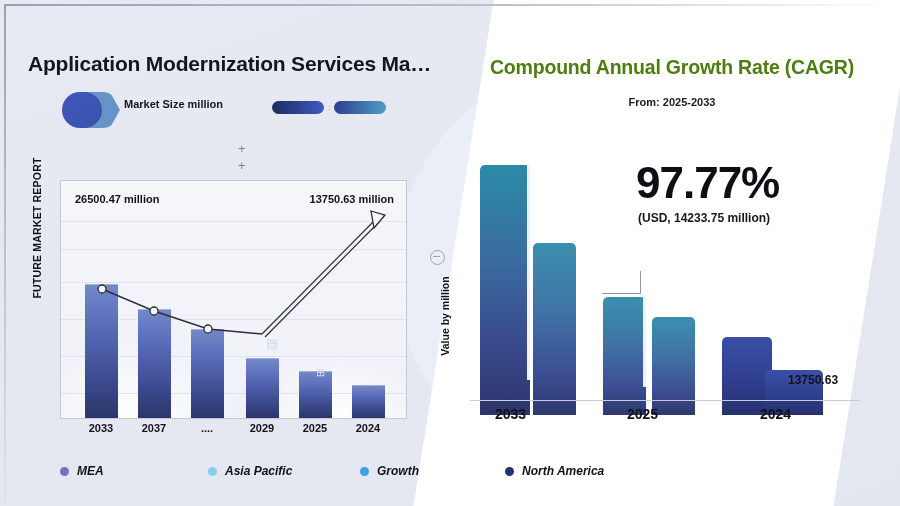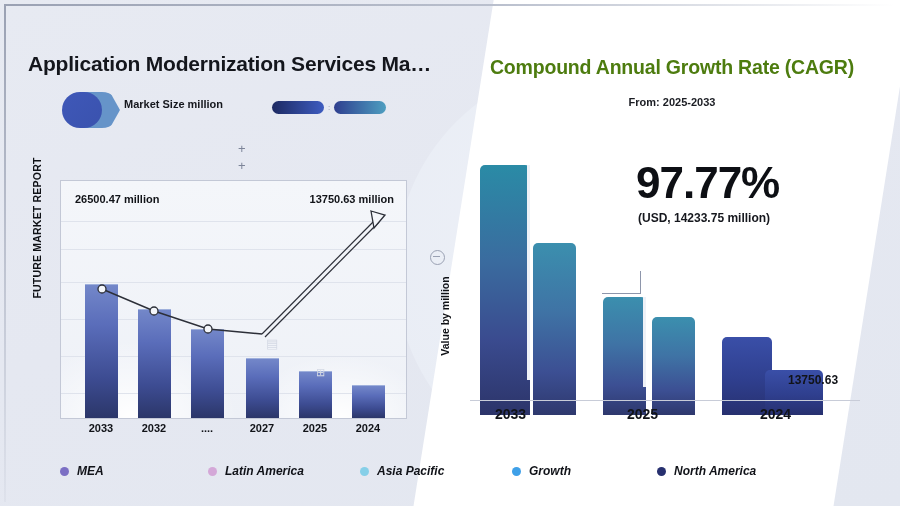--- a/index.html
+++ b/index.html
@@ -208,23 +208,23 @@
       <line x1="204" y1="156" x2="318" y2="41" stroke="#2c2f38" stroke-width="1.2"></line>
       <path d="M310,30 L324,34 L313,47 Z" fill="#f4f6fa" stroke="#2c2f38" stroke-width="1.3"></path>
     </svg>
 
     <div class="cl-watermark wm1">▤</div>
     <div class="cl-watermark wm2">⊞</div>
   </div>
 
   <div class="axis-left">
     <div class="axis-tick" style="left:16px;  width:50px;">2033</div>
-    <div class="axis-tick" style="left:69px;  width:50px;">2032</div>
+    <div class="axis-tick" style="left:69px;  width:50px;">2037</div>
     <div class="axis-tick" style="left:122px; width:50px;">....</div>
-    <div class="axis-tick" style="left:177px; width:50px;">2027</div>
+    <div class="axis-tick" style="left:177px; width:50px;">2029</div>
     <div class="axis-tick" style="left:230px; width:50px;">2025</div>
     <div class="axis-tick" style="left:283px; width:50px;">2024</div>
   </div>
 
   <div class="minus-icon"></div>
   <div class="ylabel-right-chart">Value by million</div>
 
   <div class="chart-right">
 
     <div class="rb teal" style="left:10px;  width:50px; height:250px;">
@@ -252,24 +252,20 @@
 
   <div class="cagr">97.77%</div>
   <div class="cagr-sub">(USD, 14233.75 million)</div>
 
   <div class="legend">
     <div class="leg-item" style="width:148px">
       <span class="leg-dot" style="background:#7b6fc4"></span>
       <span class="leg-text">MEA</span>
     </div>
     <div class="leg-item" style="width:152px">
-      <span class="leg-dot" style="background:#d4a8d8"></span>
-      <span class="leg-text">Latin America</span>
-    </div>
-    <div class="leg-item" style="width:152px">
       <span class="leg-dot" style="background:#86cfe8"></span>
       <span class="leg-text">Asia Pacific</span>
     </div>
     <div class="leg-item" style="width:145px">
       <span class="leg-dot" style="background:#3fa0e8"></span>
       <span class="leg-text">Growth</span>
     </div>
     <div class="leg-item">
       <span class="leg-dot" style="background:#27306f"></span>
       <span class="leg-text">North America</span>

